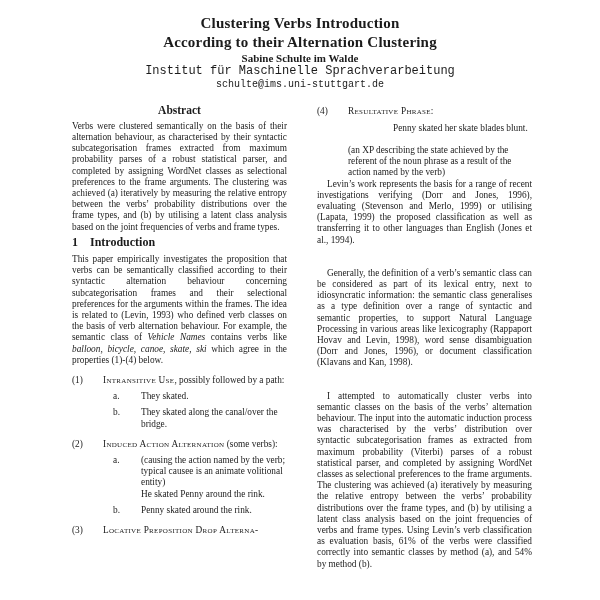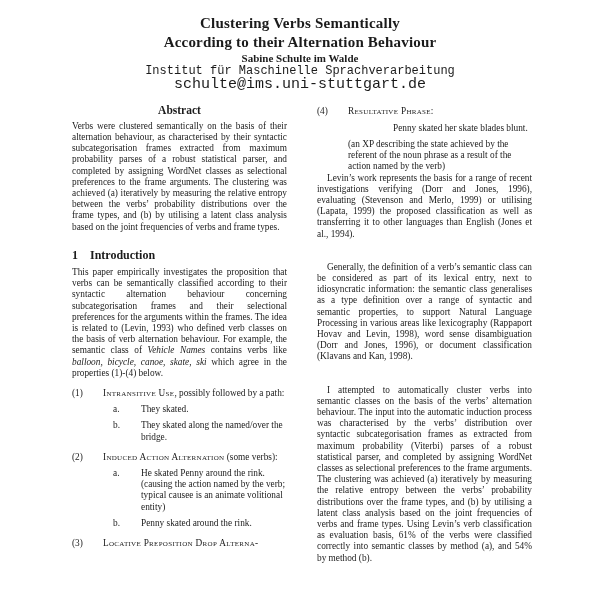--- a/index.html
+++ b/index.html
@@ -35,21 +35,21 @@
     font-weight: bold;
     line-height: 13px;
   }
   .affil {
     font-size: 12px;
     line-height: 12.5px;
     font-family: Liberation Mono, monospace;
   }
   .email {
     font-family: "Liberation Mono", "DejaVu Sans Mono", monospace;
-    font-size: 15px;
+    font-size: 10px;
     line-height: 12px;
     margin-top: 1px;
   }
   
   .columns {
     display: flex;
     gap: 30px;
     padding: 0 68px 0 72px;
     margin-top: 14px;
     align-items: flex-start;
@@ -63,21 +63,21 @@
   }
   .abs-heading {
     text-align: center;
     font-weight: bold;
     font-size: 11.5px;
     margin-bottom: 5px;
   }
   .sec-heading {
     font-weight: bold;
     font-size: 12px;
-    margin-top: 17px;
+    margin-top: 4px;
     margin-bottom: 6px;
     text-align: left;
   }
   .sec-num { display: inline-block; margin-right: 12px; }
   p.para { margin: 0 0 0 0; }
   p.para + p.para { margin-top: 22px; }
   .indent { text-indent: 10px; }
   .it { font-style: italic; }
   .sc { font-variant: small-caps; letter-spacing: 0.3px; }
   
@@ -101,32 +101,32 @@
   }
   .sub-label {
     flex: 0 0 20px;
   }
   .sub-body {
     flex: 1 1 auto;
     min-width: 0;
     margin-left: 8px;
   }
   .ex-sentence { margin-top: 6px; margin-left: 45px; }
-  .ex-note { margin-top: 5px; }
+  .ex-note { margin-top: 11px; }
   .p2-start { margin-top: 22px; }
 </style>
 </head>
 <body>
 
 <div class="page">
 
   <div class="header">
     <div class="title">
-      <div>Clustering Verbs Semantically</div>
-      <div>According to their Alternation Behaviour</div>
+      <div>Clustering Verbs Introduction</div>
+      <div>According to their Alternation Clustering</div>
     </div>
     <div class="author">Sabine Schulte im Walde</div>
     <div class="affil">Institut für Maschinelle Sprachverarbeitung</div>
     <div class="email">schulte@ims.uni-stuttgart.de</div>
   </div>
 
   <div class="columns">
 
     <div class="col">
       <div class="abs-heading">Abstract</div>
@@ -141,34 +141,34 @@
       <div class="ex-item">
         <div class="ex-label">(1)</div>
         <div class="ex-body">
           <span class="sc">Intransitive Use</span><span>, possibly followed by a path:</span>
           <div class="sub-item">
             <div class="sub-label">a.</div>
             <div class="sub-body">They skated.</div>
           </div>
           <div class="sub-item">
             <div class="sub-label">b.</div>
-            <div class="sub-body">They skated along the named/over the bridge.</div>
+            <div class="sub-body">They skated along the canal/over the bridge.</div>
           </div>
         </div>
       </div>
 
       <div class="ex-item">
         <div class="ex-label">(2)</div>
         <div class="ex-body">
           <span class="sc">Induced Action Alternation</span><span> (some verbs):</span>
           <div class="sub-item">
             <div class="sub-label">a.</div>
             <div class="sub-body">
+              <div>(causing the action named by the verb; typical causee is an animate volitional entity)</div>
               <div>He skated Penny around the rink.</div>
-              <div>(causing the action named by the verb; typical causee is an animate volitional entity)</div>
             </div>
           </div>
           <div class="sub-item">
             <div class="sub-label">b.</div>
             <div class="sub-body">Penny skated around the rink.</div>
           </div>
         </div>
       </div>
 
       <div class="ex-item">

